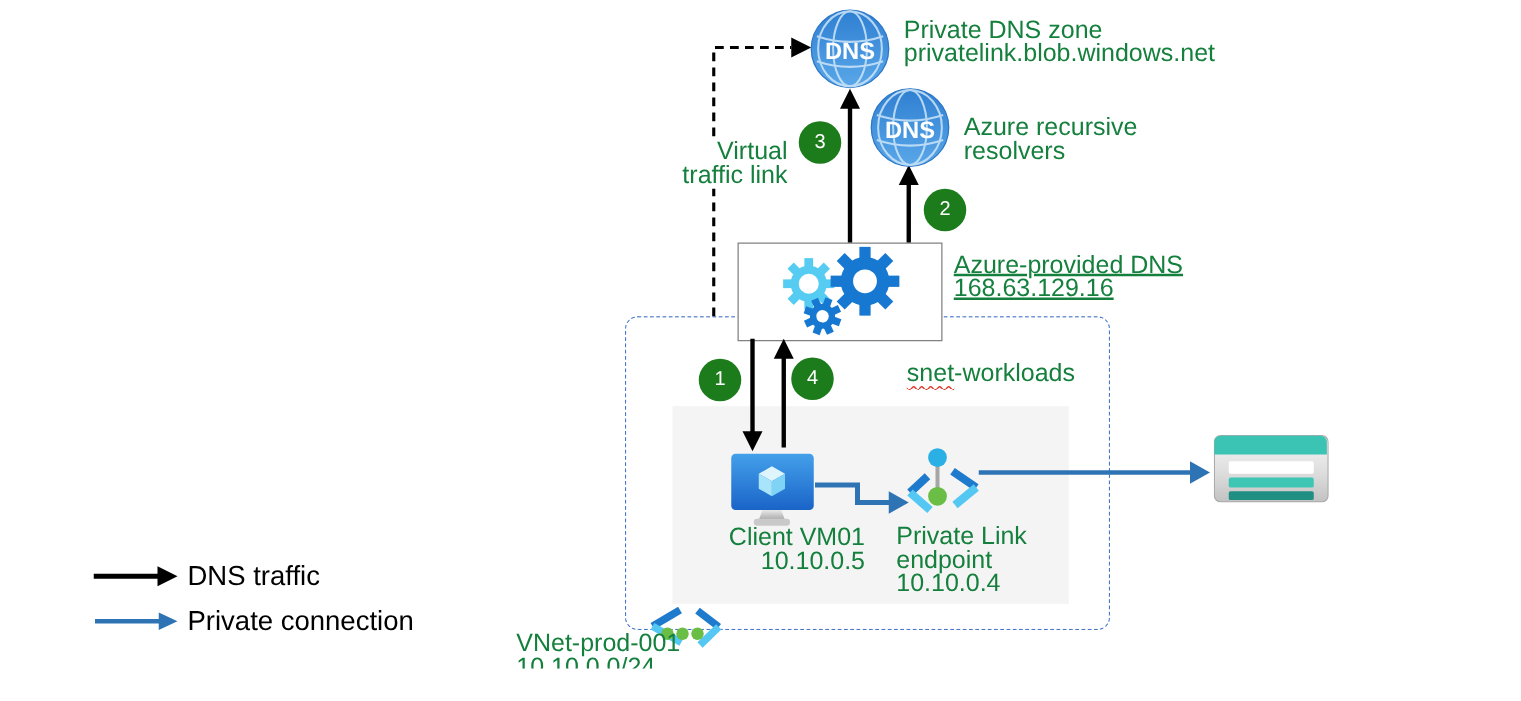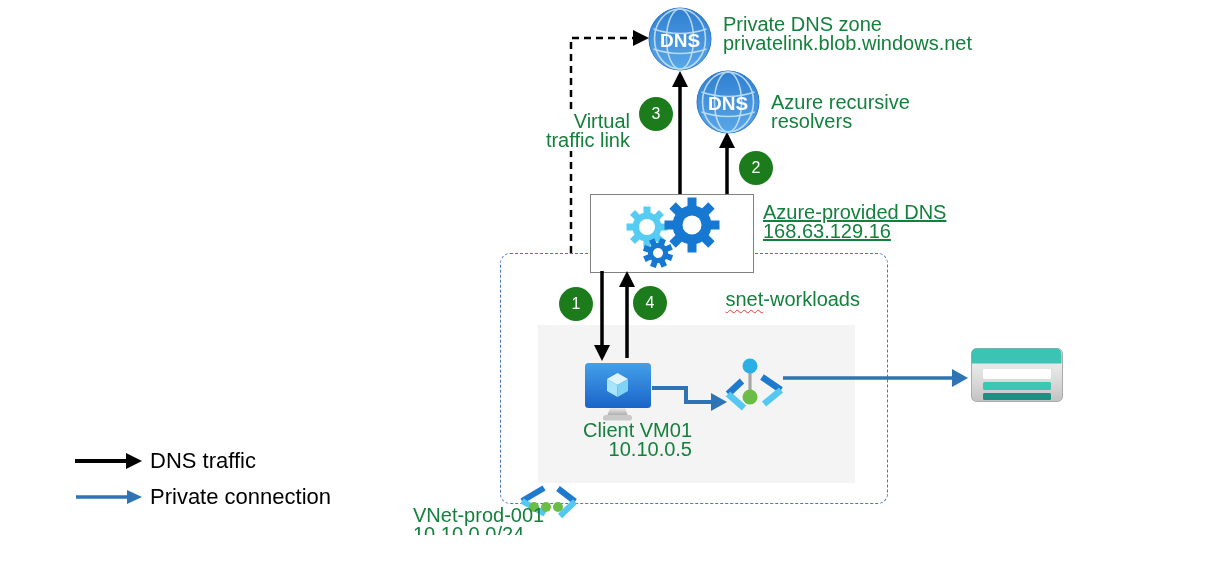--- a/index.html
+++ b/index.html
@@ -260,20 +260,25 @@
 
   <div class="abs lbl" style="right:357px;top:290px;">
     <span class="squiggle">snet</span><span>-workloads</span>
   </div>
 
   <div class="abs lbl center" style="left:552px;top:421px;width:140px;">
     <div>Client VM01</div>
     <div>10.10.0.5</div>
   </div>
 
+  <div class="abs lbl" style="left:717px;top:420px;">
+    <div>Private Link</div>
+    <div>endpoint</div>
+    <div>10.10.0.4</div>
+  </div>
 
 
   <div class="abs lbl" style="left:413px;top:506px;">
     <div>VNet-prod-001</div>
     <div>10.10.0.0/24</div>
   </div>
 
   <div class="abs legend-text" style="left:150px;top:448px;">DNS traffic</div>
   <div class="abs legend-text" style="left:150px;top:484px;">Private connection</div>
 

